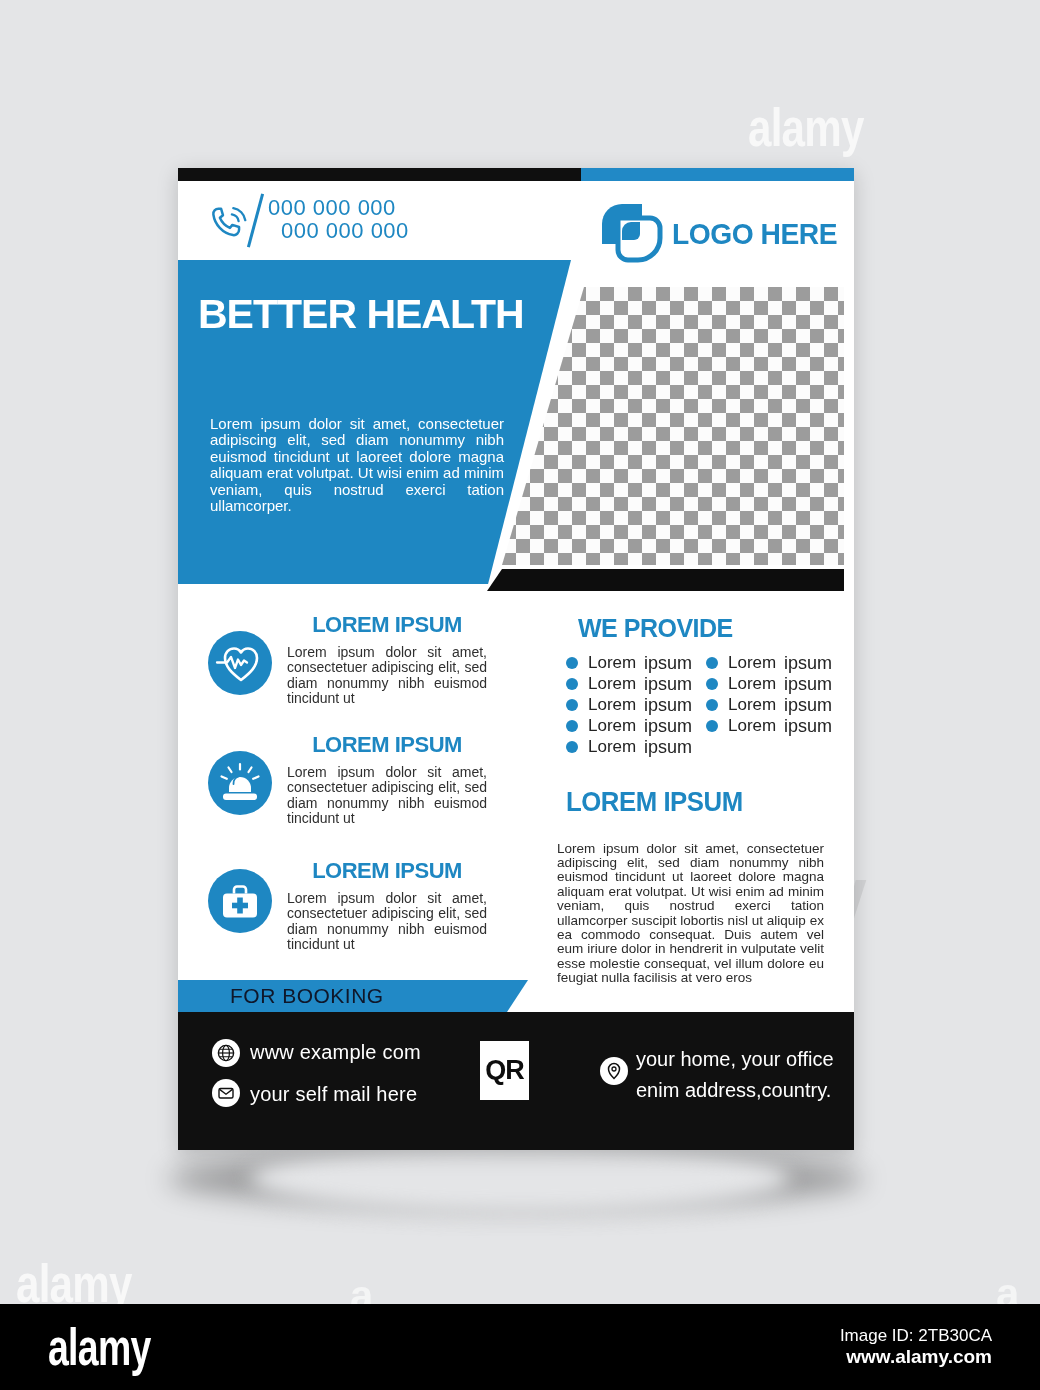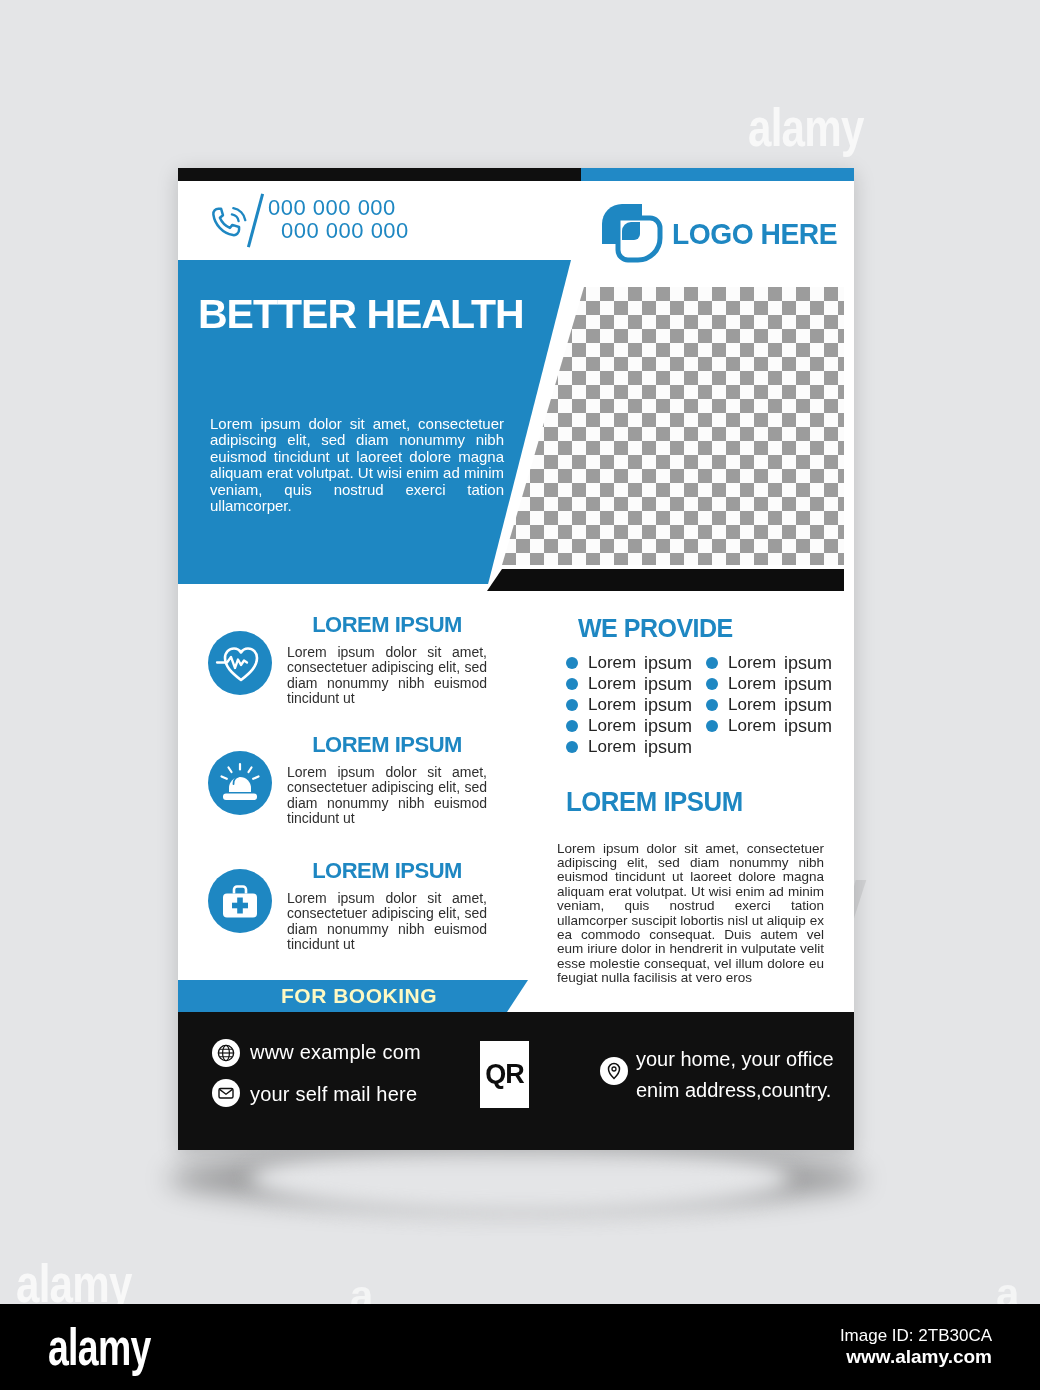--- a/index.html
+++ b/index.html
@@ -65,30 +65,30 @@
   .pv-b{font-size:18px;color:#232323;}
 
   
   .about-title{position:absolute;left:388px;top:618px;font-size:28px;font-weight:700;color:#1e87c2;letter-spacing:-0.5px;transform:scaleX(0.92);transform-origin:left top;}
   .about-body{position:absolute;left:379px;top:660px;width:267px;font-size:13.5px;line-height:14.4px;text-align:justify;color:#2b2b2b;}
 
   
   .booking{position:absolute;left:0;top:812px;width:350px;height:32px;background:#2189c6;
     -webkit-clip-path:polygon(0 0,100% 0,94% 100%,0 100%);clip-path:polygon(0 0,100% 0,94% 100%,0 100%);
     display:flex;align-items:center;}
-  .booking span{padding-left:103px;color:#fef9c3;font-size:21px;font-weight:700;letter-spacing:0.5px;}
+  .booking span{padding-left:52px;color:#0f172a;font-size:21px;font-weight:400;letter-spacing:0.5px;}
 
   
   .footer{position:absolute;left:0;top:844px;width:676px;height:138px;background:#101010;}
   .fo-circle{position:absolute;width:30px;height:30px;}
   .fo-globe{left:33px;top:26px;} .fo-mail{left:33px;top:66px;} .fo-pin{left:421px;top:44px;}
   .fo-text{position:absolute;color:#fff;font-size:20px;letter-spacing:0.2px;}
   .fo-web{left:72px;top:29px;} .fo-email{left:72px;top:71px;}
   .fo-addr{position:absolute;left:458px;top:32px;color:#fff;font-size:20px;line-height:31px;}
-  .qr-box{position:absolute;left:302px;top:29px;width:49px;height:67px;background:#fff;display:flex;align-items:center;justify-content:center;
+  .qr-box{position:absolute;left:302px;top:29px;width:49px;height:59px;background:#fff;display:flex;align-items:center;justify-content:center;
     font-size:27px;font-weight:700;color:#0d0d0d;letter-spacing:-1px;}
 
   
   .alamy-bar{position:absolute;left:0;top:1304px;width:1040px;height:86px;background:#000;
     display:flex;align-items:center;justify-content:space-between;padding:0 48px;}
   .alamy-logo{color:#fff;font-size:52px;font-weight:700;letter-spacing:-1px;transform:scaleX(0.72);transform-origin:left center;}
   .alamy-meta{text-align:right;color:#fff;}
   .alamy-id{font-size:17px;margin-bottom:0;}
   .alamy-url{font-size:19px;font-weight:700;}
 </style>

